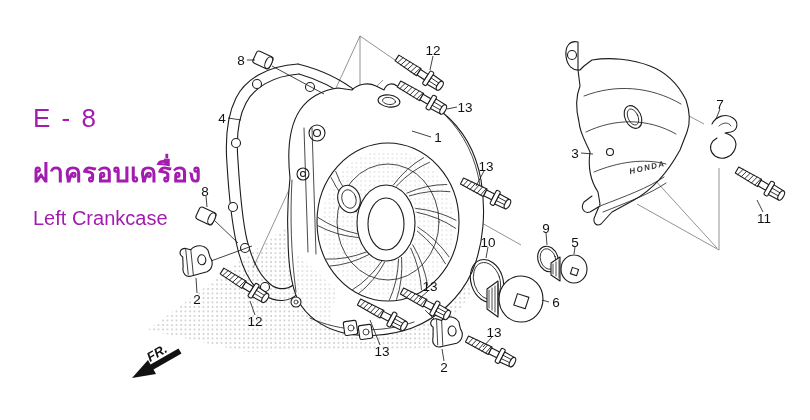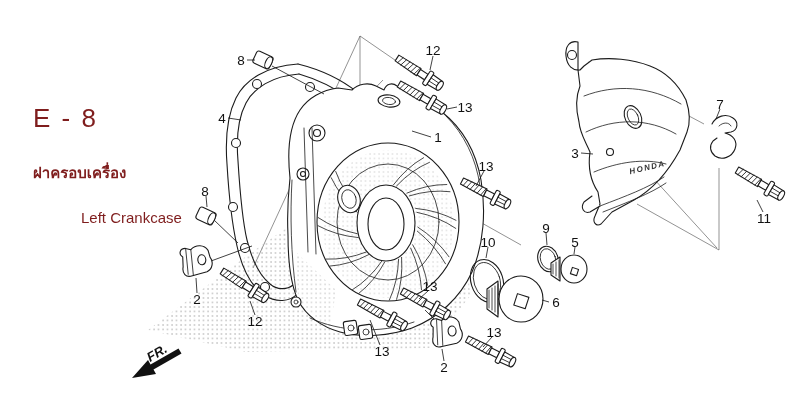--- a/index.html
+++ b/index.html
@@ -1,22 +1,22 @@
 <!DOCTYPE html>
 <html><head>
 <meta charset="utf-8">
 <style>
   html,body{margin:0;padding:0;background:#fff;}
   body{width:810px;height:420px;font-family:"Liberation Sans",sans-serif;}
   .stage{position:relative;width:810px;height:420px;overflow:hidden;background:#fff;}
   svg.diagram{position:absolute;left:0;top:0;width:810px;height:420px;}
-  .title-block{position:absolute;left:33px;top:103px;color:#7f1d1d;z-index:2;}
+  .title-block{position:absolute;left:33px;top:103px;color:#a21caf;z-index:2;}
   .code{font-size:26px;letter-spacing:2px;margin-bottom:20px;}
-  .thai{font-size:15px;font-weight:bold;line-height:38px;}
-  .en{font-size:15px;line-height:34px;margin-left:48px;}
+  .thai{font-size:27px;font-weight:bold;line-height:38px;}
+  .en{font-size:20px;line-height:34px;}
   .en.first{margin-top:9px;}
   
   .ln{fill:none;stroke:#1c1c1c;stroke-width:1.1;stroke-linejoin:round;stroke-linecap:round;}
   .fw{fill:#ffffff;stroke:#1c1c1c;stroke-width:1.1;stroke-linejoin:round;stroke-linecap:round;}
   .t{stroke-width:0.8;}
   .cons{fill:none;stroke:#4a4a4a;stroke-width:0.6;}
   .leader{stroke:#111;stroke-width:0.8;}
   .callout{font:13.5px "Liberation Sans",sans-serif;fill:#111;text-anchor:middle;}
   .frtext{font:italic bold 13px "Liberation Sans",sans-serif;fill:#111;}
   .brand{font:italic bold 8px "Liberation Sans",sans-serif;fill:#333;letter-spacing:1.5px;text-anchor:middle;}

